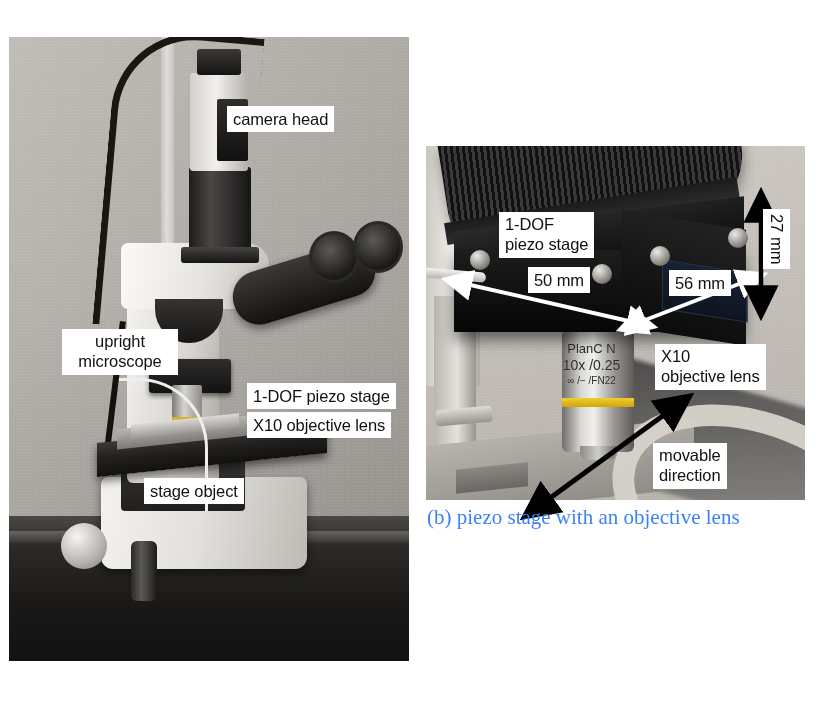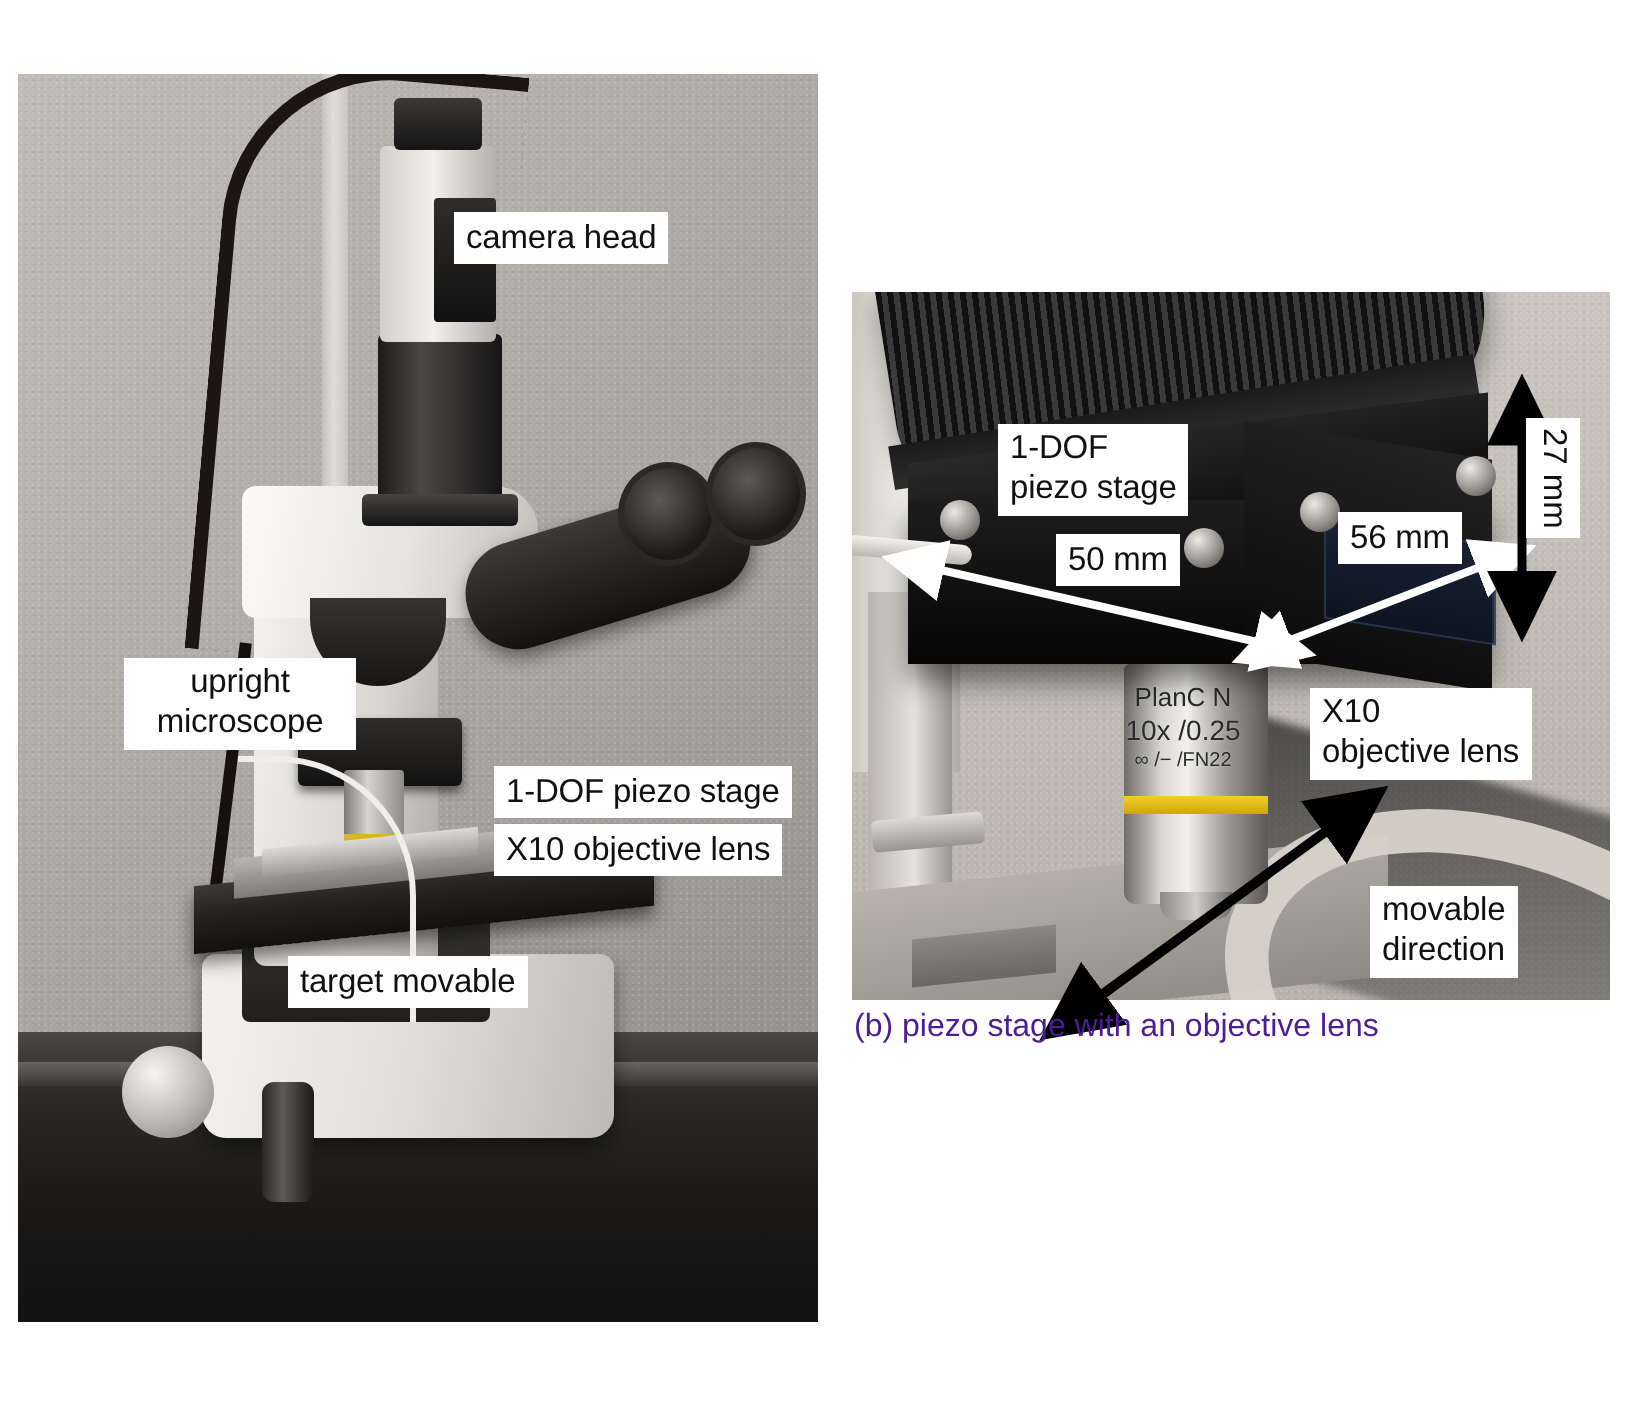--- a/index.html
+++ b/index.html
@@ -152,22 +152,22 @@
   
   .lbl-rot{position:absolute;background:#ffffff;color:#111111;
        font-family:"Liberation Sans",sans-serif;font-size:16.5px;
        padding:4px 5px;white-space:nowrap;
        transform-origin:left top;transform:rotate(90deg);}
 
   
   .arrow-svg{position:absolute;overflow:visible;pointer-events:none;}
 
   
-  .caption{position:absolute;font-family:Liberation Sans, sans-serif;
-      font-size:16px;color:#4c1d95;white-space:nowrap;}
+  .caption{position:absolute;font-family:Liberation Serif, serif;
+      font-size:21px;color:#3b82f6;white-space:nowrap;}
   #cap-a{left:113px;top:666px;}
   #cap-b{left:427px;top:505px;}
 </style>
 </head>
 <body>
 
 <div class="figure">
 
   <div class="photo" id="photo-a">
     <div class="wall"></div>
@@ -208,21 +208,21 @@
 
   <div class="lbl" style="left:227px;top:106px;">camera head</div>
 
   <div class="lbl two" style="left:62px;top:329px;text-align:center;width:104px;">upright
 microscope</div>
 
   <div class="lbl" style="left:247px;top:383px;">1-DOF piezo stage</div>
 
   <div class="lbl" style="left:247px;top:412px;">X10 objective lens</div>
 
-  <div class="lbl" style="left:144px;top:478px;">target movable</div>
+  <div class="lbl" style="left:144px;top:478px;">stage object</div>
 
 
   <div class="photo" id="photo-b">
     <div class="b-wall"></div>
     <div class="b-noise"></div>
 
     <div class="b-post"></div>
     <div class="b-post2"></div>
 
     <div class="b-shadow"></div>
@@ -275,25 +275,25 @@
     <line x1="761" y1="216" x2="761" y2="292" stroke="#000000" stroke-width="4.5" marker-start="url(#bk-start)" marker-end="url(#bk-end)"></line>
 
     <line x1="546" y1="501" x2="668" y2="412" stroke="#000000" stroke-width="5" marker-start="url(#bk-start)" marker-end="url(#bk-end)"></line>
   </svg>
 
   <div class="lbl two" style="left:487px;top:212px;margin-left:12px;">1-DOF
 piezo stage</div>
 
   <div class="lbl" style="left:528px;top:267px;">50 mm</div>
 
-  <div class="lbl" style="left:669px;top:256px;">56 mm</div>
+  <div class="lbl" style="left:669px;top:270px;">56 mm</div>
 
   <div class="lbl-rot" style="left:790px;top:209px;">27 mm</div>
 
   <div class="lbl two" style="left:655px;top:344px;">X10
 objective lens</div>
 
-  <div class="lbl two" style="left:653px;top:443px;margin-left:32px;">movable
+  <div class="lbl two" style="left:653px;top:443px;">movable
 direction</div>
 
   <div class="caption" id="cap-b">(b) piezo stage with an objective lens</div>
 
 </div>
 
 </body></html>

